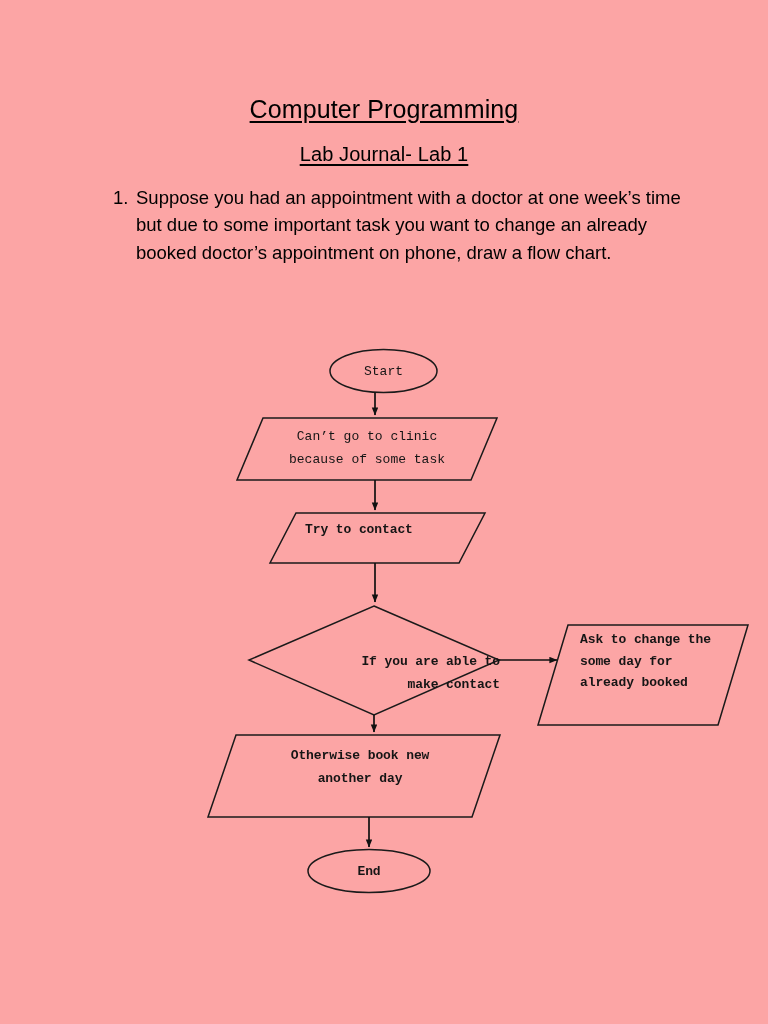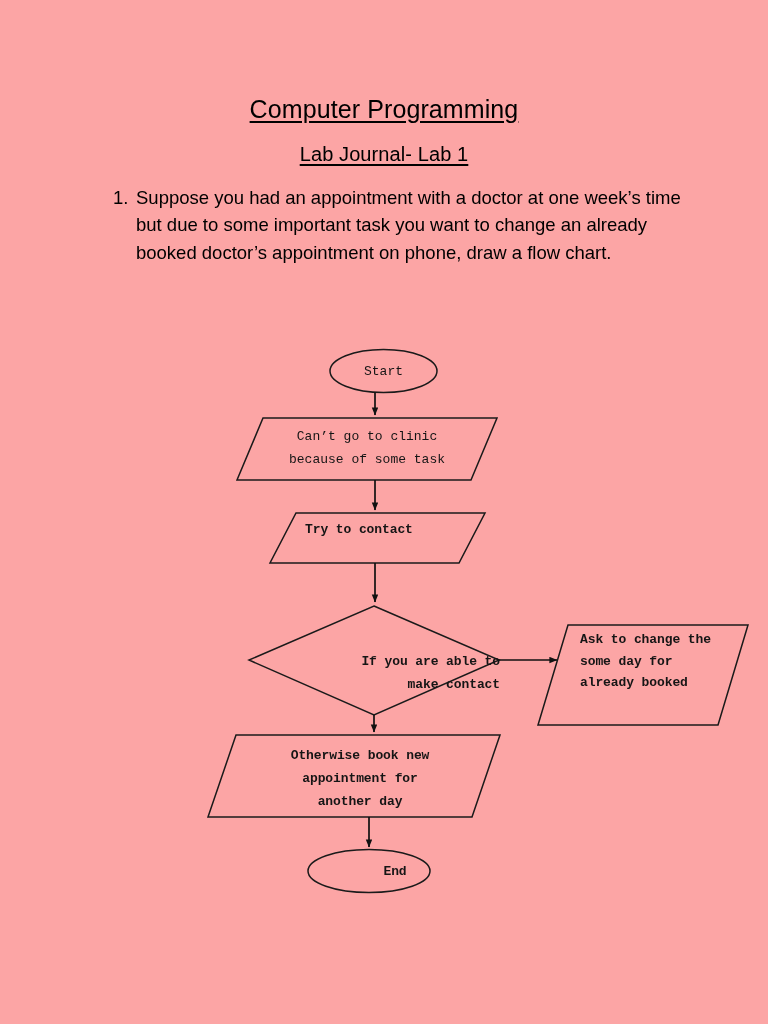--- a/index.html
+++ b/index.html
@@ -109,21 +109,21 @@
   .lbl-bold-tight {
     line-height: 21.5px;
   }
 
   .label-start      { left: 330px; top: 360px; width: 107px; }
   .label-clinic     { left: 237px; top: 425px; width: 260px; }
   .label-contact    { left: 305px; top: 518px; width: 180px; text-align: left; }
   .label-decision   { left: 310px; top: 636px; width: 190px; text-align: right; margin-top: 14px; }
   .label-ask        { left: 580px; top: 629px; width: 150px; text-align: left; }
   .label-otherwise  { left: 245px; top: 744px; width: 230px; text-align: center; }
-  .label-end        { left: 308px; top: 860px; width: 122px; text-align: center; padding-left: 26px; }
+  .label-end        { left: 308px; top: 860px; width: 122px; text-align: center; }
 </style>
 </head>
 <body>
 
 <div class="page">
 
   <div class="title-block">
     <div class="doc-title">Computer Programming</div>
     <div class="doc-subtitle-wrap">
       <div class="doc-subtitle">Lab Journal- Lab 1</div>
@@ -189,20 +189,19 @@
     </div>
 
     <div class="shape-label lbl-bold lbl-bold-tight label-ask">
       <div>Ask to change the</div>
       <div>some day for</div>
       <div>already booked</div>
     </div>
 
     <div class="shape-label lbl-bold label-otherwise">
       <div>Otherwise book new</div>
-      <div>appointment for</div>
       <div>another day</div>
     </div>
 
     <div class="shape-label lbl-bold label-end">End</div>
   </div>
 
 </div>
 
 </body></html>

